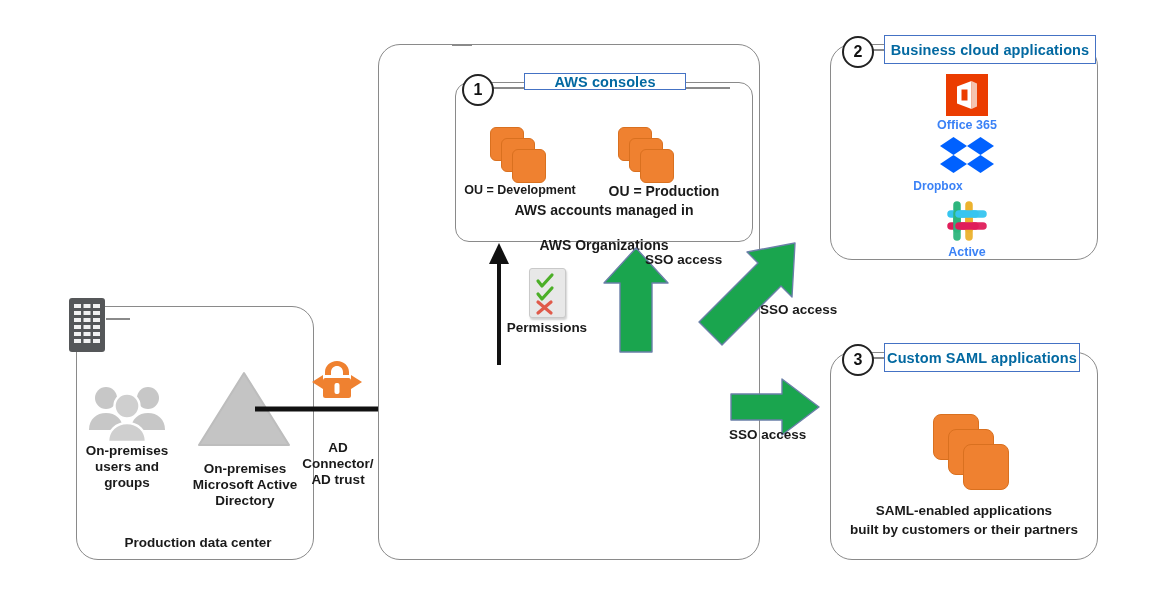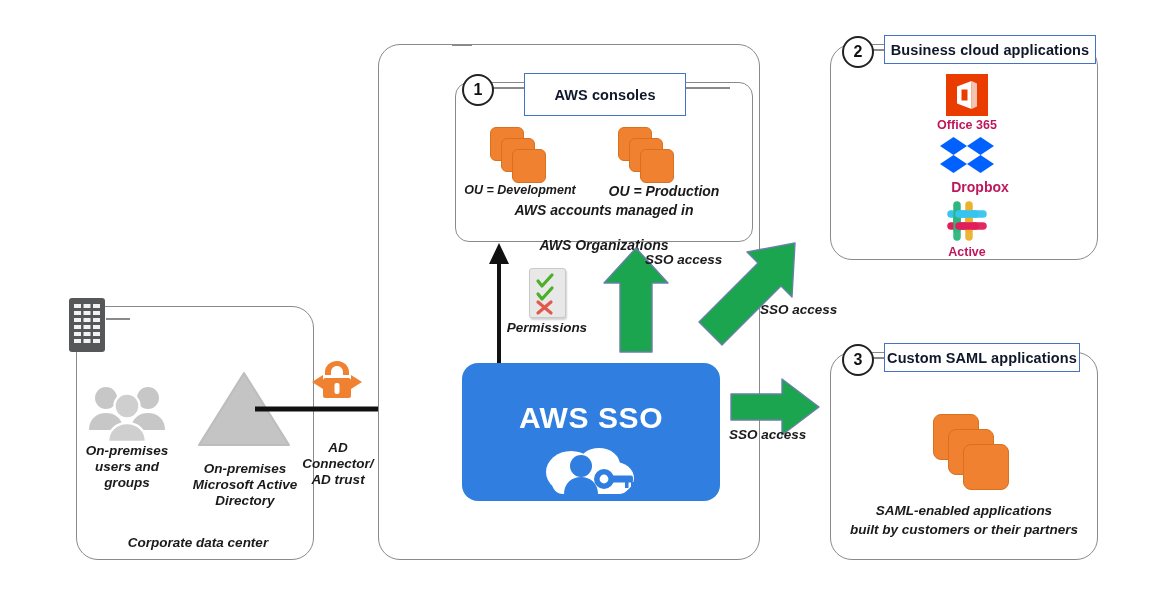--- a/index.html
+++ b/index.html
@@ -18,35 +18,35 @@
   }
   .inner-box{
     position:absolute;border:1.4px solid #8a8a8a;border-radius:14px;background:#fff;
     box-sizing:border-box;
   }
 
   
   .title-chip{
     position:absolute;border:1.6px solid #4472c4;background:#fff;
     display:flex;align-items:center;justify-content:center;
-    font-weight:bold;color:#0f172a;box-sizing:border-box;white-space:nowrap;
+    font-weight:bold;color:#0369a1;box-sizing:border-box;white-space:nowrap;
     letter-spacing:.1px;
   }
   
   .stub{position:absolute;background:#8a8a8a;height:1.5px;}
 
   
   .num-circle{
     position:absolute;border:2px solid #222;border-radius:50%;background:#fff;
     display:flex;align-items:center;justify-content:center;
     font-weight:bold;color:#111;z-index:6;
   }
 
   
-  .lbl{position:absolute;text-align:center;font-weight:bold;line-height:1.18;white-space:pre-line;font-style:italic;}
+  .lbl{position:absolute;text-align:center;font-weight:bold;line-height:1.18;white-space:pre-line;}
 
   
   .aws-cloud{position:absolute;z-index:7;}
   .aws-cloud .txt{
     position:absolute;left:0;right:0;top:50%;transform:translateY(-42%);
     text-align:center;color:#fff;font-weight:bold;font-size:15px;letter-spacing:.4px;
   }
 
   
   .sso-panel{
@@ -71,21 +71,21 @@
   .acct-stack.big i:nth-child(2){left:15px;top:15px;}
   .acct-stack.big i:nth-child(3){left:30px;top:30px;}
 
   
   .perm-doc{
     position:absolute;background:#e8e8e8;border:1px solid #c9c9c9;border-radius:3px;
     box-shadow:1px 2px 2px rgba(0,0,0,.18);
   }
   svg.ovl{position:absolute;left:0;top:0;width:1176px;height:612px;overflow:visible;pointer-events:none;}
 
-  .app-name{position:absolute;text-align:center;font-weight:bold;color:#be185d;width:140px;}
+  .app-name{position:absolute;text-align:center;font-weight:bold;color:#3b82f6;width:140px;}
 </style>
 </head>
 <body>
 
 <div id="stage">
 
   <div class="group-box" style="left:76px;top:306px;width:238px;height:254px;"></div>
 
   <div class="abs" style="left:68px;top:297px;width:38px;height:56px;">
     <svg width="38" height="56" viewBox="0 0 38 56">
@@ -135,21 +135,21 @@
 
   <div class="abs" style="left:196px;top:370px;width:96px;height:78px;">
     <svg width="96" height="78" viewBox="0 0 96 78">
       <polygon points="48,3 93,75 3,75" fill="#c4c4c4" stroke="#bdbdbd" stroke-width="2" stroke-linejoin="round"></polygon>
     </svg>
   </div>
   <div class="lbl" style="left:182px;top:461px;width:126px;font-size:13.5px;">On-premises
 Microsoft Active
 Directory</div>
 
-  <div class="lbl" style="left:105px;top:535px;width:186px;font-size:13.5px;">Corporate data center</div>
+  <div class="lbl" style="left:105px;top:535px;width:186px;font-size:13.5px;">Production data center</div>
 
   <div class="abs" style="left:311px;top:360px;width:52px;height:42px;">
     <svg width="52" height="42" viewBox="0 0 52 42">
       <g fill="#ef8130">
         <path d="M26 1c-7 0-12 5-12 11v3h6V12c0-3.4 2.7-6 6-6s6 2.6 6 6v3h6v-3c0-6-5-11-12-11z"></path>
         <rect x="12" y="18" width="28" height="20" rx="2.5"></rect>
         <polygon points="12,15 12,29 1,22"></polygon>
         <polygon points="40,15 40,29 51,22"></polygon>
       </g>
       <rect x="23.5" y="23" width="5" height="11" rx="2" fill="#fff"></rect>
@@ -168,21 +168,21 @@
 
   <div class="stub" style="left:452px;top:44px;width:20px;"></div>
 
   <div class="inner-box" style="left:455px;top:82px;width:298px;height:160px;"></div>
 
   <div class="num-circle" style="left:462px;top:74px;width:28px;height:28px;font-size:16px;">
     <span>1</span>
   </div>
   <div class="stub" style="left:490px;top:87px;width:35px;"></div>
 
-  <div class="title-chip" style="left:524px;top:73px;width:162px;height:43px;font-size:14.5px;">
+  <div class="title-chip" style="left:524px;top:73px;width:162px;height:17px;font-size:14.5px;">
     <span>AWS consoles</span>
   </div>
   <div class="stub" style="left:686px;top:87px;width:44px;"></div>
 
   <div class="acct-stack" style="left:490px;top:127px;width:60px;height:60px;">
     <i></i>
       <i></i>
       <i></i>
   </div>
   <div class="lbl" style="left:455px;top:183px;width:130px;font-size:12.5px;">OU = Development</div>
@@ -209,42 +209,20 @@
         <polyline points="8,25 12,30 22,19"></polyline>
       </g>
       <g stroke="#e05a4a" stroke-width="3.2" stroke-linecap="round">
         <line x1="8" y1="33" x2="21" y2="44"></line>
         <line x1="21" y1="33" x2="8" y2="44"></line>
       </g>
     </svg>
   </div>
   <div class="lbl" style="left:497px;top:320px;width:100px;font-size:13.5px;">Permissions</div>
 
-  <div class="sso-panel" style="left:462px;top:363px;width:258px;height:138px;">
-    <div class="sso-title">AWS SSO</div>
-    <div class="abs" style="left:79px;top:84px;width:100px;height:50px;">
-      <svg width="100" height="50" viewBox="0 0 100 50">
-        <g fill="#fff">
-          <ellipse cx="30" cy="25" rx="25" ry="21"></ellipse>
-          <ellipse cx="58" cy="18" rx="21" ry="17"></ellipse>
-          <ellipse cx="74" cy="31" rx="19" ry="16"></ellipse>
-          <rect x="11" y="25" width="78" height="22" rx="11"></rect>
-        </g>
-        <g fill="#2f7ee0">
-          <circle cx="40" cy="19" r="11"></circle>
-          <path d="M23 47c0-10.5 7.6-17 17-17s17 6.5 17 17z"></path>
-          <circle cx="63" cy="32" r="10"></circle>
-          <rect x="70" y="28.5" width="22" height="7" rx="2"></rect>
-          <rect x="84" y="35" width="3.5" height="6"></rect>
-          <rect x="90" y="35" width="3.5" height="5"></rect>
-        </g>
-        <circle cx="63" cy="32" r="4.4" fill="#fff"></circle>
-      </svg>
-    </div>
-  </div>
 
   <svg class="ovl">
 
     <g>
       <polygon points="636,248 668,283 652,283 652,352 620,352 620,283 604,283" fill="#1aa54e" stroke="#6a7fa8" stroke-width="1.4" stroke-linejoin="round"></polygon>
     </g>
 
     <g>
       <polygon points="795,243 747,252 758,263 699,322 722,345 781,286 792,297" fill="#1aa54e" stroke="#6a7fa8" stroke-width="1.4" stroke-linejoin="round"></polygon>
     </g>
@@ -282,21 +260,21 @@
   <div class="abs" style="left:940px;top:137px;width:54px;height:40px;">
     <svg width="54" height="40" viewBox="0 0 54 40">
       <g fill="#0061ff">
         <polygon points="13.5,0 0,9 13.5,18 27,9"></polygon>
         <polygon points="40.5,0 27,9 40.5,18 54,9"></polygon>
         <polygon points="13.5,18 0,27 13.5,36 27,27"></polygon>
         <polygon points="40.5,18 27,27 40.5,36 54,27"></polygon>
       </g>
     </svg>
   </div>
-  <div class="app-name" style="left:910px;top:179px;font-size:14px;">Dropbox</div>
+  <div class="app-name" style="left:868px;top:179px;font-size:12px;">Dropbox</div>
 
   <div class="abs" style="left:944px;top:198px;width:46px;height:46px;">
     <svg width="46" height="46" viewBox="0 0 46 46">
       <g stroke-linecap="round" stroke-width="7.5" fill="none">
         <line x1="13" y1="7" x2="13" y2="31" stroke="#2eb67d"></line>
         <line x1="25" y1="7" x2="25" y2="31" stroke="#ecb22e"></line>
         <line x1="7" y1="16" x2="31" y2="16" stroke="#36c5f0"></line>
         <line x1="7" y1="28" x2="31" y2="28" stroke="#e01e5a"></line>
       </g>
       <g stroke-linecap="round" stroke-width="7.5" fill="none" opacity="0.95">

